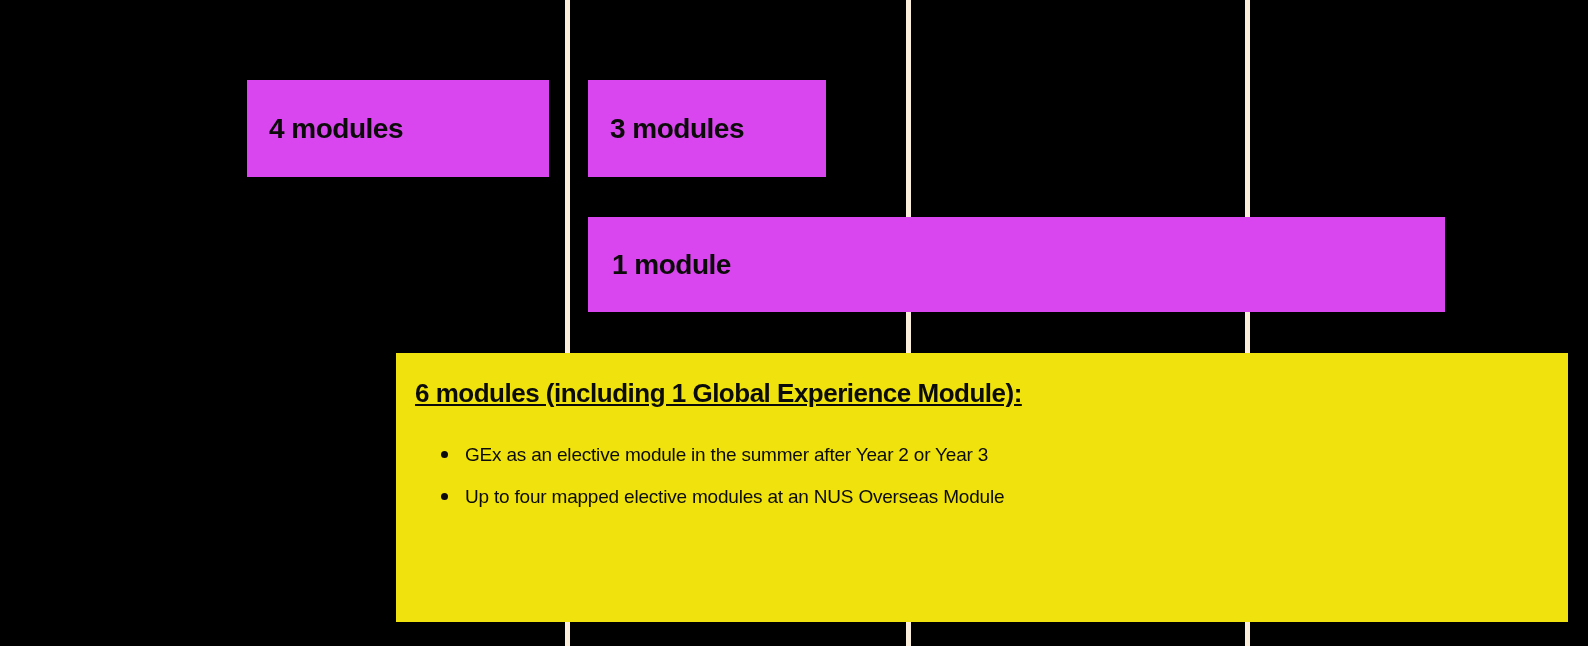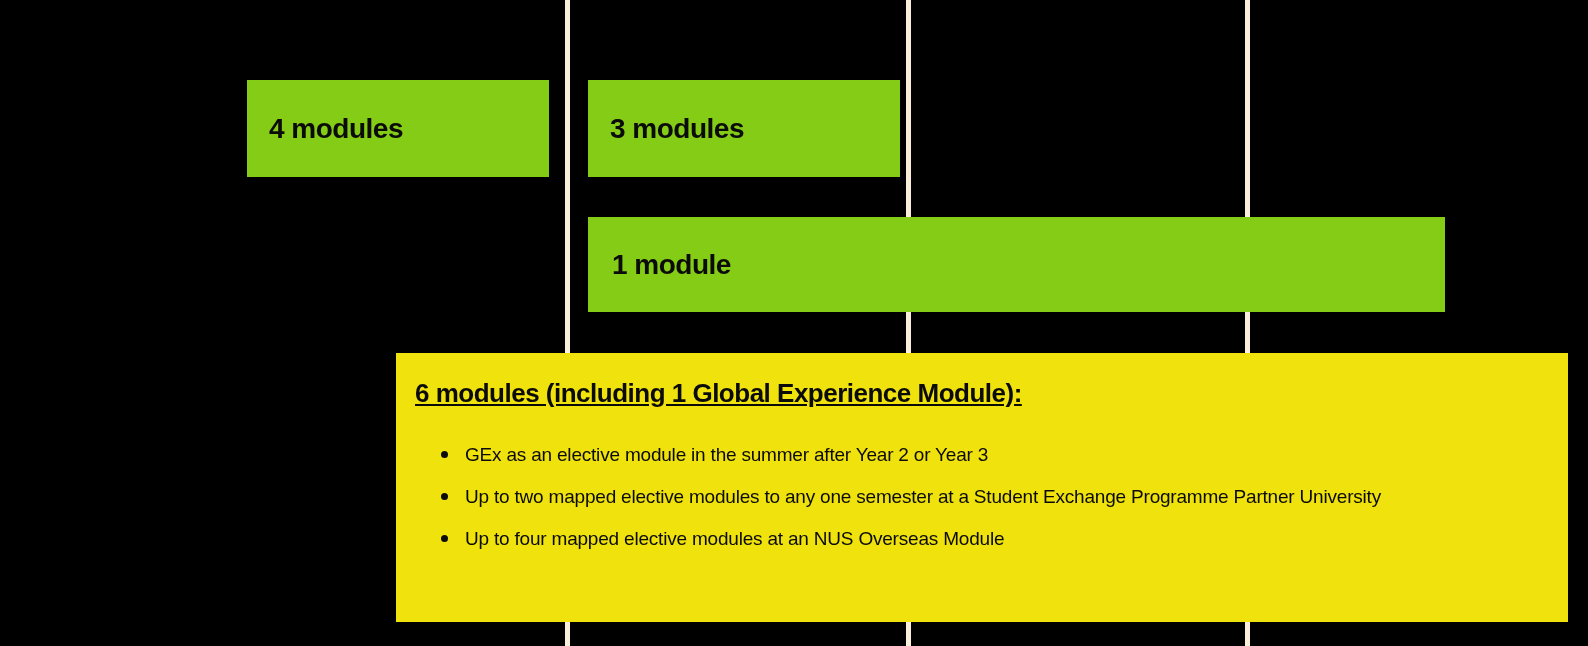--- a/index.html
+++ b/index.html
@@ -25,36 +25,36 @@
     background: #FBEEDA;
     z-index: 1;
   }
   .divider-1 { left: 565px; }
   .divider-2 { left: 906px; }
   .divider-3 { left: 1245px; }
 
   
   .module-box {
     position: absolute;
-    background: #84cc16;
+    background: #d946ef;
     z-index: 2;
     display: flex;
     align-items: center;
     box-sizing: border-box;
     padding-left: 22px;
   }
   .module-box .label {
     font-size: 28px;
     font-weight: 700;
     letter-spacing: -0.5px;
     color: #0b0b09;
     white-space: nowrap;
   }
   .box-4modules { left: 247px; top: 80px;  width: 302px; height: 97px; }
-  .box-3modules { left: 588px; top: 80px;  width: 312px; height: 97px; }
+  .box-3modules { left: 588px; top: 80px;  width: 238px; height: 97px; }
   .box-1module  { left: 588px; top: 217px; width: 857px; height: 95px; padding-left: 24px; }
 
   
   .summary-box {
     position: absolute;
     left: 396px;
     top: 353px;
     width: 1172px;
     height: 269px;
     background: #F0E20C;
@@ -121,22 +121,18 @@
 
   <div class="summary-box">
     <div class="summary-title">6 modules (including 1 Global Experience Module):</div>
     <div class="bullet-list">
       <div class="bullet-row">
         <span class="bullet-dot"></span>
         <span class="bullet-text">GEx as an elective module in the summer after Year 2 or Year 3</span>
       </div>
       <div class="bullet-row">
         <span class="bullet-dot"></span>
-        <span class="bullet-text">Up to two mapped elective modules to any one semester at a Student Exchange Programme Partner University</span>
-      </div>
-      <div class="bullet-row">
-        <span class="bullet-dot"></span>
         <span class="bullet-text">Up to four mapped elective modules at an NUS Overseas Module</span>
       </div>
     </div>
   </div>
 
 </div>
 
 </body></html>

